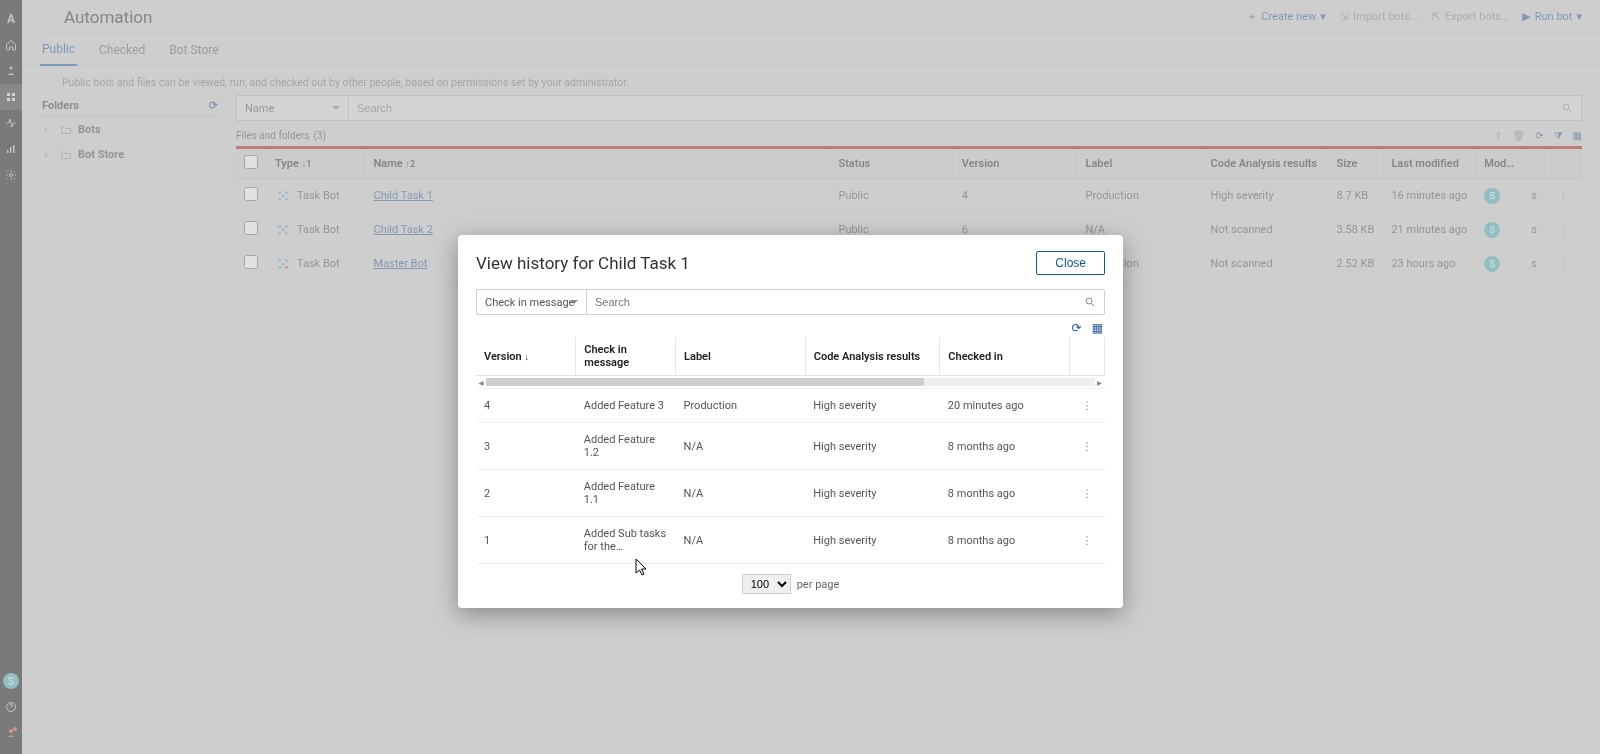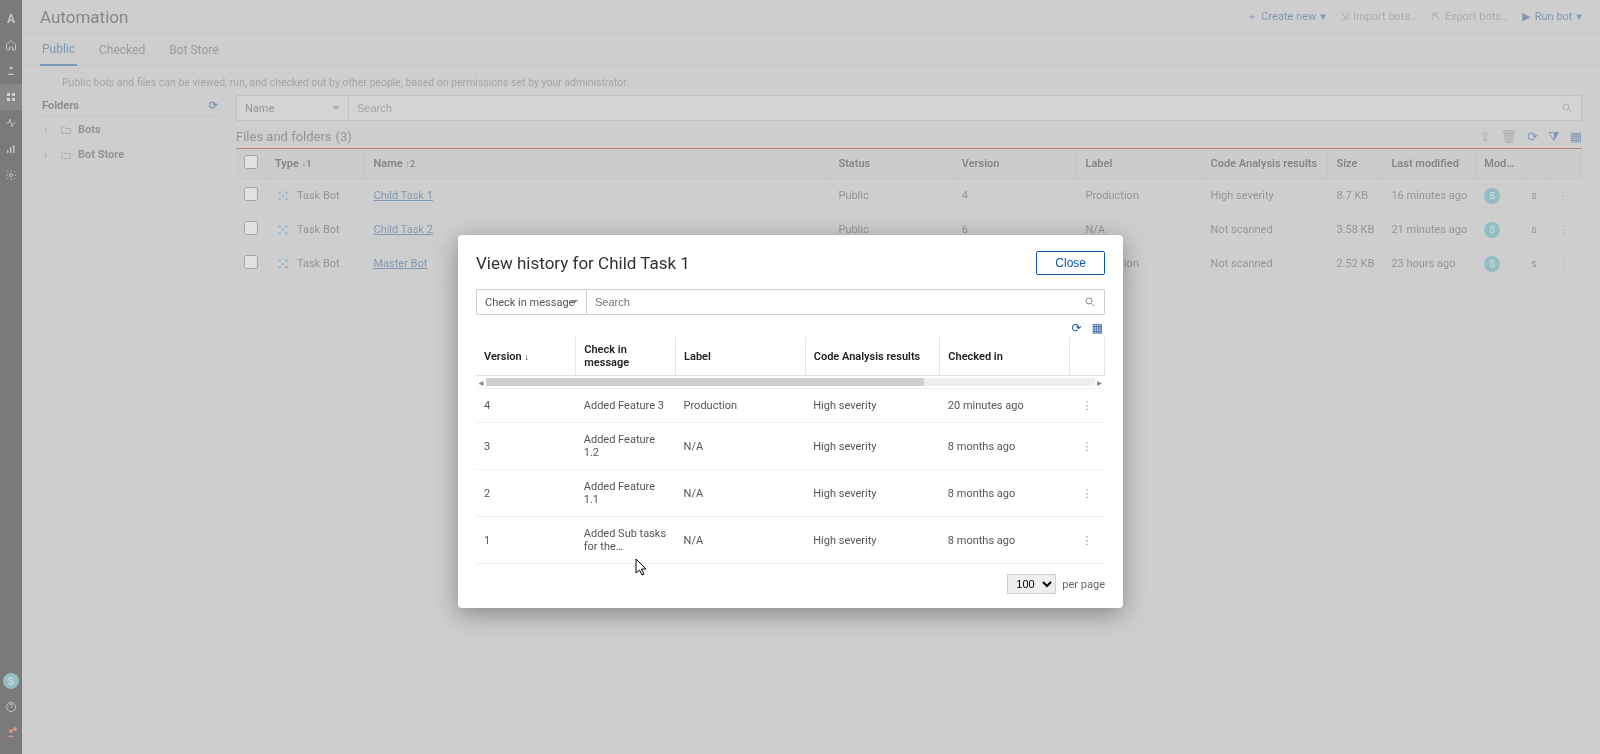--- a/index.html
+++ b/index.html
@@ -51,20 +51,21 @@
     background: #d6d6d6;
   }
 
   
   .header {
     height: 34px;
     display: flex;
     align-items: center;
     padding: 0 18px;
     border-bottom: 1px solid #bfbfbf;
+    margin-left: 24px;
   }
   .header h1 {
     font-size: 17px;
     font-weight: 400;
     color: #333;
   }
   .header .actions { margin-left: auto; display: flex; gap: 14px; align-items:center;}
   .header .actions .act { color:#2b5c9b; font-size:11px; cursor:pointer; display:flex; align-items:center; gap:4px;}
   .header .actions .act.disabled { color:#8a8a8a; }
 
@@ -90,21 +91,21 @@
   .searchrow .sel {
     width:112px; border:1px solid #b5b5b5; background:#e3e3e3;
     display:flex; align-items:center; padding:0 8px; font-size:11px; color:#555;
     border-right:none; position:relative;
   }
   .searchrow .sel:after { content:""; position:absolute; right:8px; border:4px solid transparent; border-top-color:#888; top:10px;}
   .searchrow .inp { flex:1; border:1px solid #b5b5b5; background:#e3e3e3; display:flex; align-items:center; padding:0 8px; font-size:11px; color:#888;}
   .searchrow .inp input { width:100%; border:none; background:transparent; outline:none; font-size:11px;}
   .searchrow .sicon { color:#888; margin-left:auto; }
 
-  .listhdr { display:flex; align-items:center; height:28px; font-size:13px; color:#555; border-bottom:1px solid #b91c1c; padding-top:4px;}
+  .listhdr { display:flex; align-items:center; height:28px; font-size:10px; color:#555; border-bottom:3px solid #b91c1c; padding-top:4px;}
   .listhdr .count { margin-left:4px;}
   .listhdr .tools { margin-left:auto; display:flex; gap:10px; color:#2b5c9b;}
   .tools .ti { cursor:pointer; color:#888;}
   .tools .ti.blue{color:#2b5c9b;}
 
   table.grid { width:100%; border-collapse:collapse; font-size:11px;}
   table.grid th {
     text-align:left; font-weight:600; color:#333; padding:6px 8px;
     background:#d0d0d0; border-bottom:1px solid #bfbfbf; border-right:1px solid #c5c5c5;
   }
@@ -162,21 +163,21 @@
     border-bottom:1px solid #e2e2e2; border-right:1px solid #e6e6e6;
   }
   .modal table.mgrid td { padding:10px 8px; color:#555; border-bottom:1px solid #f0f0f0;}
   .modal .hscroll {
     height:12px; display:flex; align-items:center;
   }
   .modal .hscroll .arrow { width:10px; color:#888; font-size:10px; text-align:center;}
   .modal .hscroll .track { flex:1; height:8px; background:#eee; position:relative;}
   .modal .hscroll .thumb { position:absolute; left:0; width:72%; height:8px; background:#cfcfcf;}
 
-  .modal .pager { display:flex; justify-content:flex-end; align-items:center; gap:6px; padding-top:10px; font-size:11px; color:#666;}
+  .modal .pager { display:flex; justify-content:center; align-items:center; gap:6px; padding-top:10px; font-size:11px; color:#666;}
   .modal .pager select { border:1px solid #cfcfcf; padding:2px 4px; font-size:11px;}
 
   .cursor {
     position:absolute; left:635px; top:558px; pointer-events:none;
   }
   svg { display:block; }
 
   
   .col-type{width:100px}
   .col-name{width:500px}

